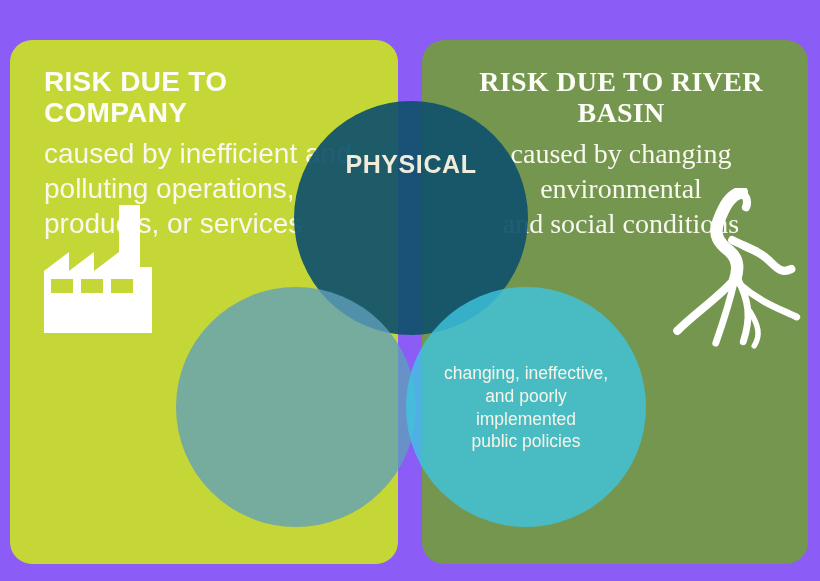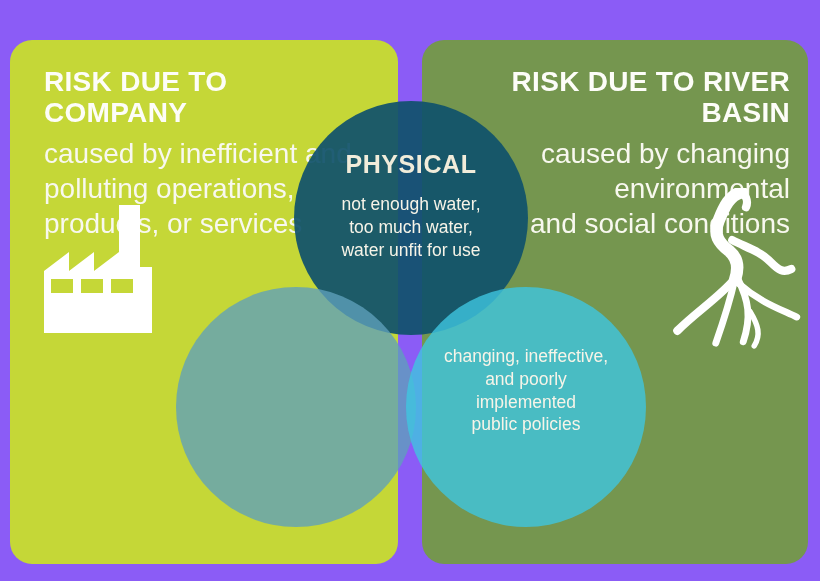--- a/index.html
+++ b/index.html
@@ -20,21 +20,22 @@
   .panel-left{
     left:10px;width:388px;
     background:#c5d737;
     padding:26px 28px 0 34px;
     text-align:left;
   }
   .panel-right{
     left:422px;width:386px;
     background:#75964f;
     padding:26px 18px 0 30px;
-    text-align:right;
+    text-align:center;
+    font-family:Liberation Serif, serif;
   }
   .panel-title{
     margin:0;
     font-size:28px;
     font-weight:700;
     letter-spacing:.3px;
     line-height:1.12;
     color:#fdfdf8;
   }
   .panel-subtitle{
@@ -82,21 +83,21 @@
     line-height:1.05;
   }
   .circle-body{
     margin-top:16px;
     font-size:17.5px;
     line-height:1.3;
     color:#f7f4e8;
     white-space:pre-line;
   }
   .circle-reputational .circle-body{margin-top:18px;}
-  .circle-regulatory .circle-body{margin-top:3px;}
+  .circle-regulatory .circle-body{margin-top:20px;}
 </style>
 </head>
 <body>
 
 <div class="canvas">
 
   <div class="panel panel-left">
     <h2 class="panel-title">RISK DUE TO COMPANY</h2>
     <p class="panel-subtitle">caused by inefficient and
 polluting operations,
@@ -125,23 +126,20 @@
         <path d="M50,66 C46,84 42,96 36,113" stroke-width="5"></path>
         <path d="M52,66 C60,82 62,94 56,112" stroke-width="5"></path>
         <path d="M52,69 C68,83 80,87 95,94" stroke-width="5"></path>
         <path d="M61,90 C67,100 69,107 64,115" stroke-width="4"></path>
       </svg>
     </span>
   </div>
 
   <div class="circle circle-physical">
     <div class="circle-title">PHYSICAL</div>
-    <div class="circle-body">not enough water,
-too much water,
-water unfit for use</div>
   </div>
 
   <div class="circle circle-reputational">
   </div>
 
   <div class="circle circle-regulatory">
     <div class="circle-body">changing, ineffective,
 and poorly
 implemented
 public policies</div>

